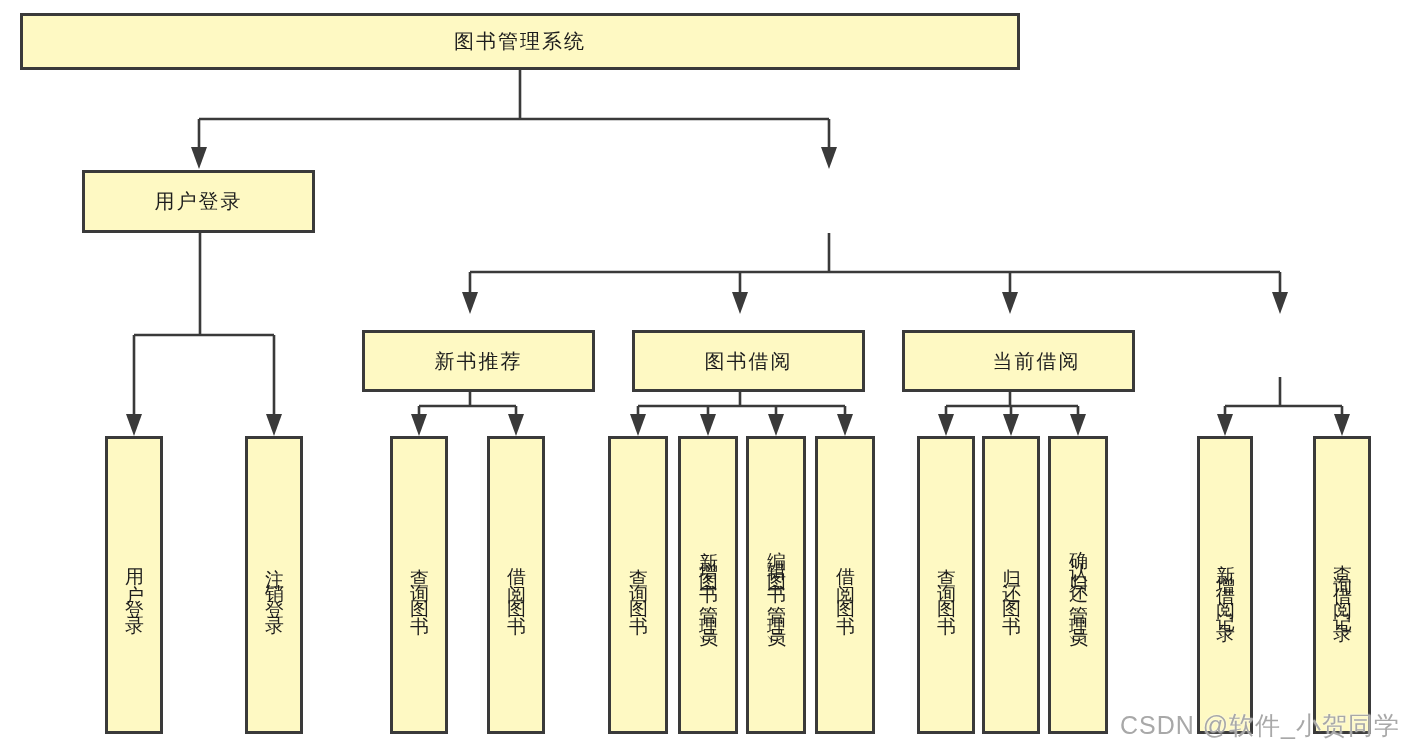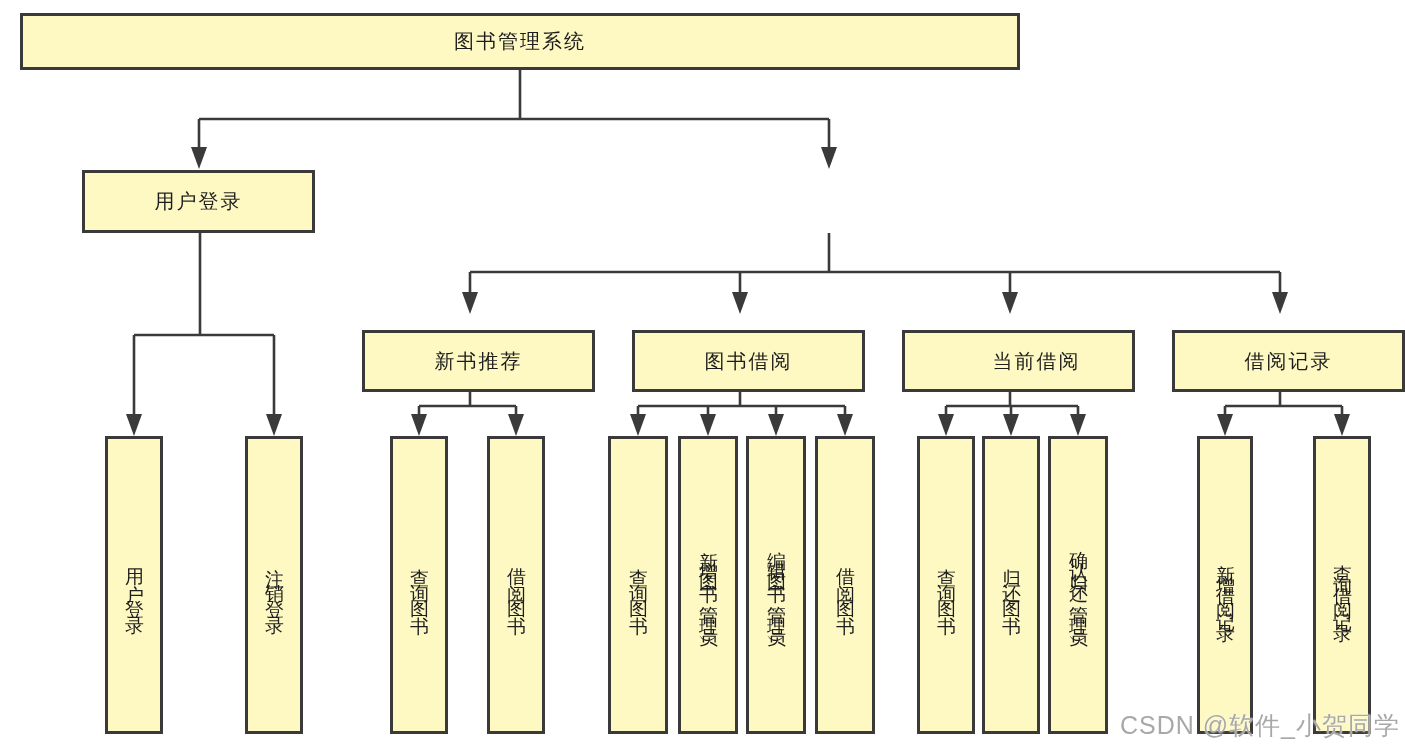--- a/index.html
+++ b/index.html
@@ -76,21 +76,20 @@
     <polygon points="1334,414 1350,414 1342,436"></polygon>
   </svg>
 
   <div class="node h-node root">图书管理系统</div>
 
   <div class="node h-node lvl2" style="left:82px;width:233px;">用户登录</div>
 
   <div class="node h-node lvl3" style="left:362px;">新书推荐</div>
   <div class="node h-node lvl3" style="left:632px;text-align:center;">图书借阅</div>
   <div class="node h-node lvl3" style="left:902px;padding-left:36px;">当前借阅</div>
-  <div class="node h-node lvl3" style="left:1172px;">借阅记录</div>
 
   <div class="node leaf" style="left:105px;">
     <span>用户登录</span>
   </div>
   <div class="node leaf" style="left:245px;">
     <span>注销登录</span>
   </div>
 
   <div class="node leaf" style="left:390px;">
     <span>查询图书</span>

